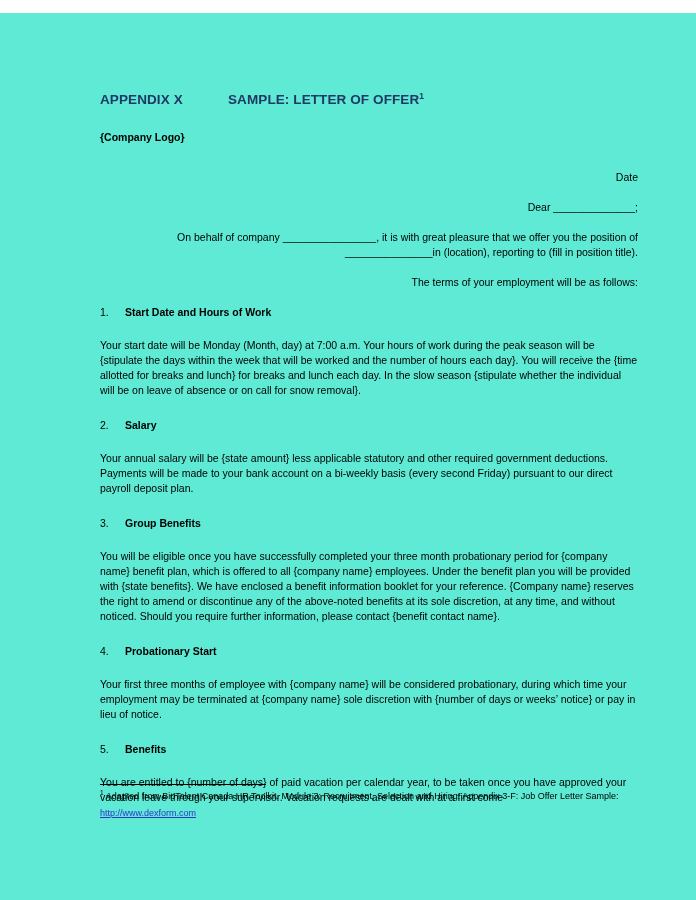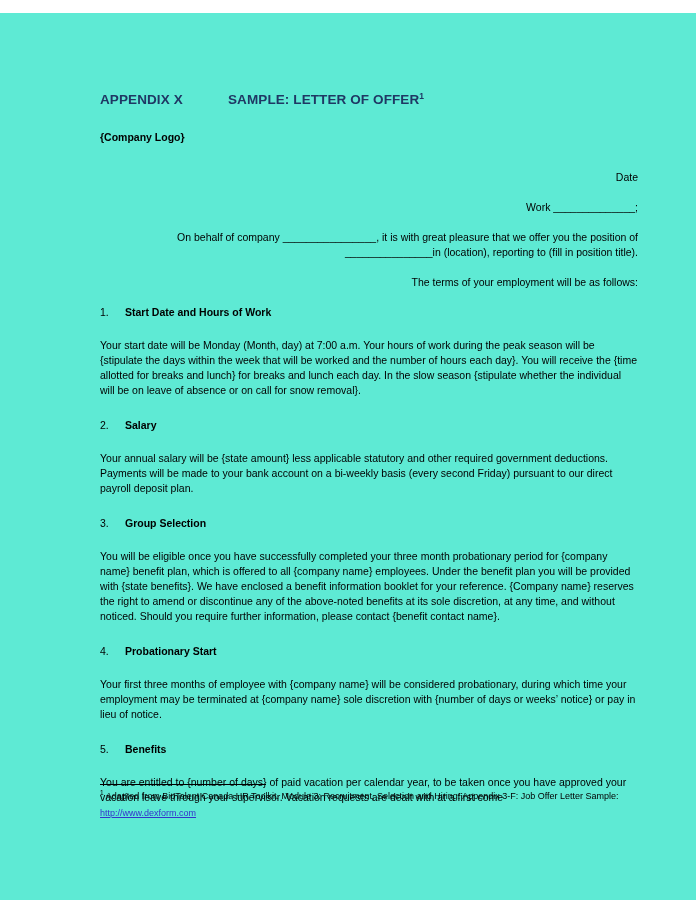--- a/index.html
+++ b/index.html
@@ -128,21 +128,21 @@
 <div class="page">
 
   <div class="content">
 
     <h1 class="doc-title"><span class="appendix-label">APPENDIX X</span><span>SAMPLE: LETTER OF OFFER</span><sup>1</sup></h1>
 
     <p class="company-logo">{Company Logo}</p>
 
     <p class="body-text date-line">Date</p>
 
-    <p class="body-text salutation">Work ______________;</p>
+    <p class="body-text salutation">Dear ______________;</p>
 
     <p class="body-text intro-para">On behalf of company ________________, it is with great pleasure that we offer you the position of _______________in (location), reporting to (fill in position title).</p>
 
     <p class="body-text terms-lead">The terms of your employment will be as follows:</p>
 
     <div class="section">
       <div class="section-heading">
         <span class="num">1.</span>
         <span class="title">Start Date and Hours of Work</span>
       </div>
@@ -153,21 +153,21 @@
       <div class="section-heading">
         <span class="num">2.</span>
         <span class="title">Salary</span>
       </div>
       <p class="section-body">Your annual salary will be {state amount} less applicable statutory and other required government deductions. Payments will be made to your bank account on a bi-weekly basis (every second Friday) pursuant to our direct payroll deposit plan.</p>
     </div>
 
     <div class="section">
       <div class="section-heading">
         <span class="num">3.</span>
-        <span class="title">Group Selection</span>
+        <span class="title">Group Benefits</span>
       </div>
       <p class="section-body">You will be eligible once you have successfully completed your three month probationary period for {company name} benefit plan, which is offered to all {company name} employees. Under the benefit plan you will be provided with {state benefits}. We have enclosed a benefit information booklet for your reference. {Company name} reserves the right to amend or discontinue any of the above-noted benefits at its sole discretion, at any time, and without noticed. Should you require further information, please contact {benefit contact name}.</p>
     </div>
 
     <div class="section">
       <div class="section-heading">
         <span class="num">4.</span>
         <span class="title">Probationary Start</span>
       </div>
       <p class="section-body">Your first three months of employee with {company name} will be considered probationary, during which time your employment may be terminated at {company name} sole discretion with {number of days or weeks’ notice} or pay in lieu of notice.</p>

